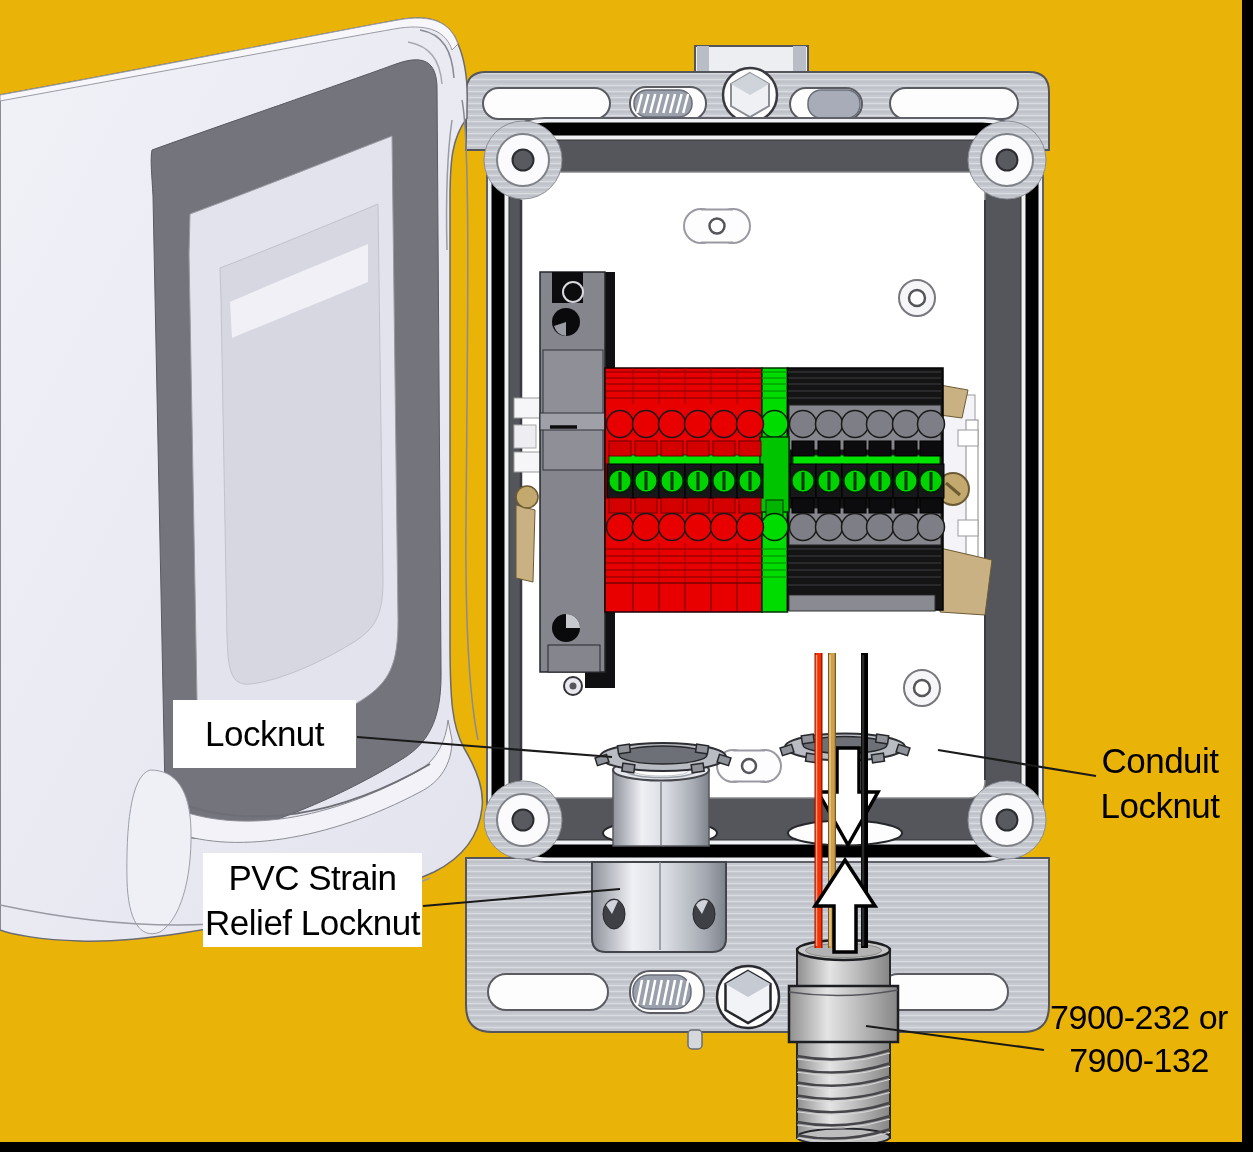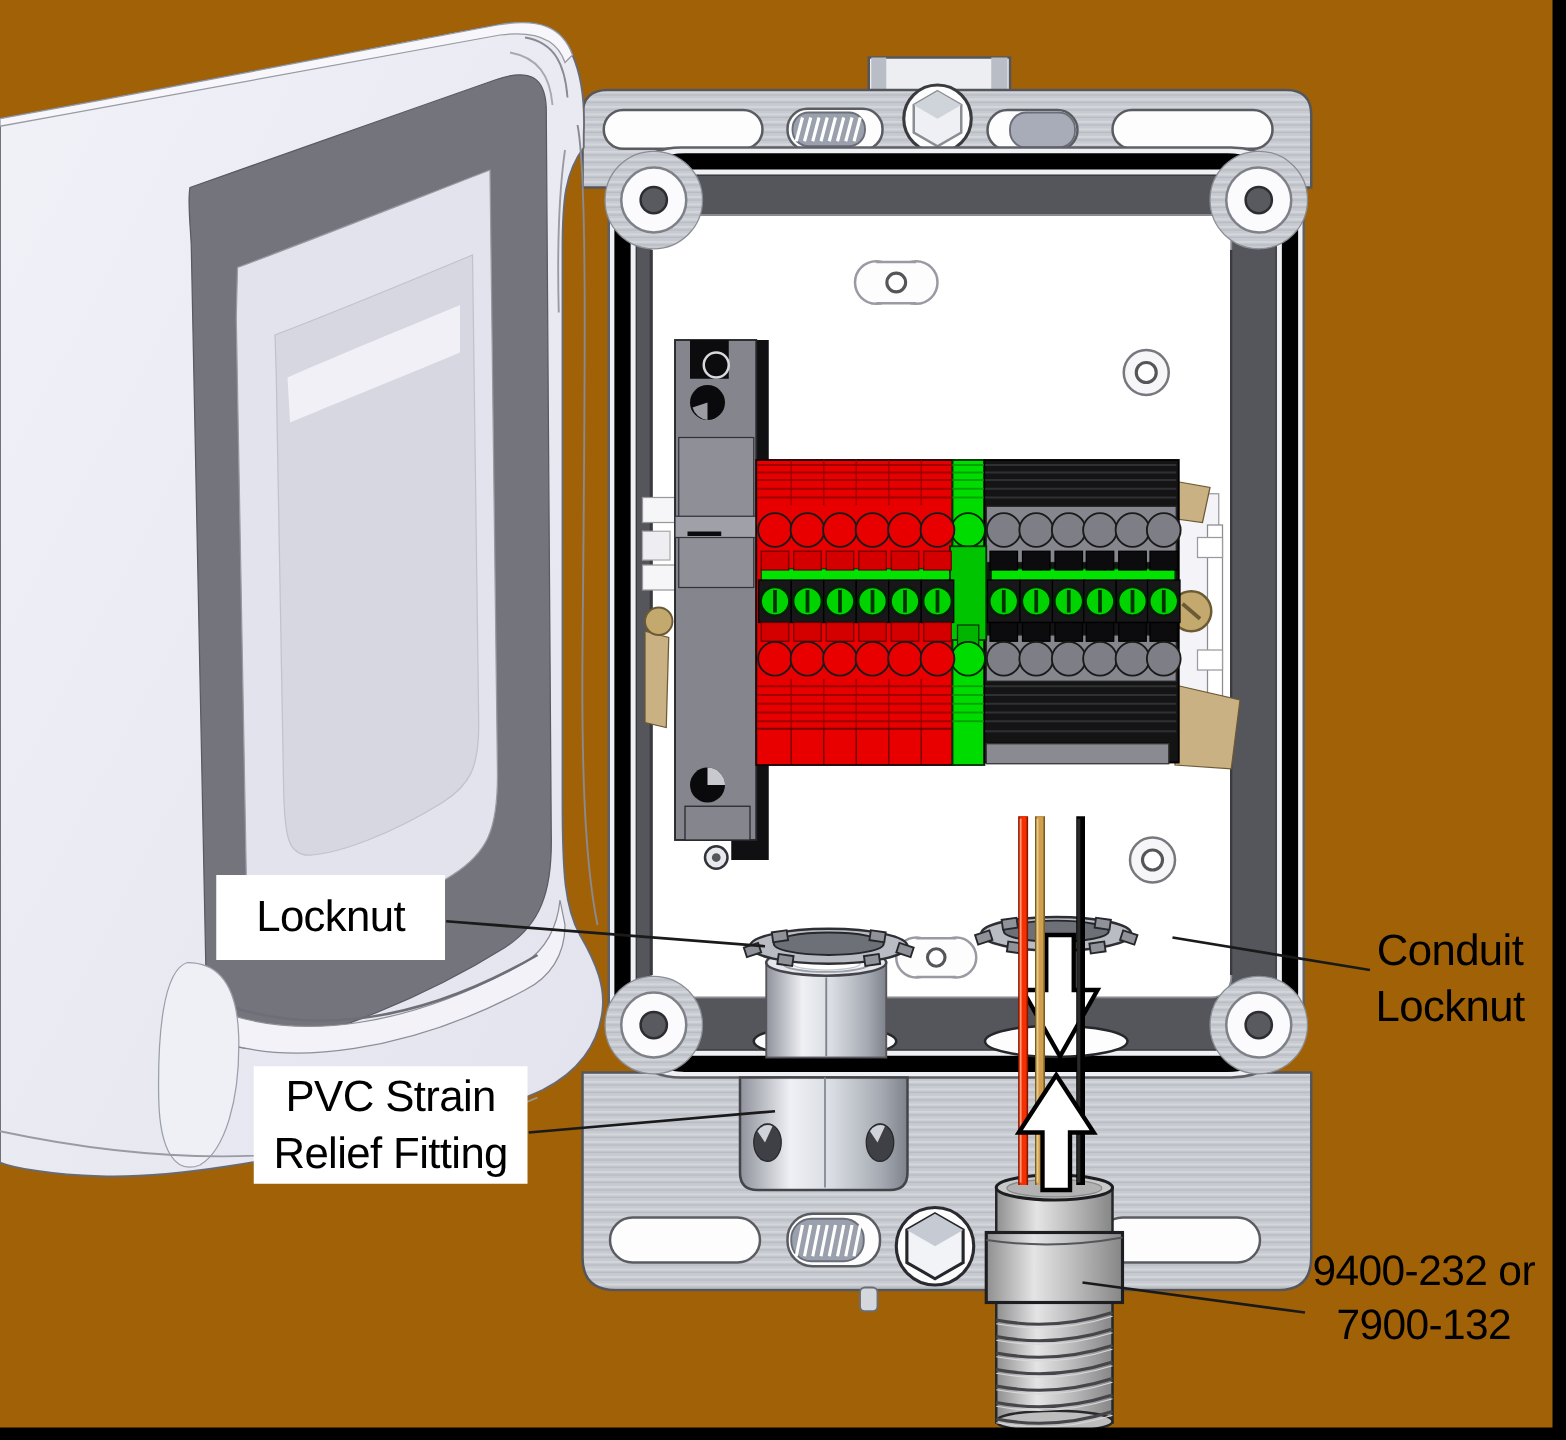--- a/index.html
+++ b/index.html
@@ -1,16 +1,16 @@
 <!DOCTYPE html>
 <html><head>
 <meta charset="utf-8">
 <style>
   html,body{margin:0;padding:0;background:#fff;}
-  #stage{position:relative;width:1253px;height:1152px;background:#a16207;overflow:hidden;
+  #stage{position:relative;width:1253px;height:1152px;background:#eab308;overflow:hidden;
          font-family:"Liberation Sans",sans-serif;}
   #drawing{position:absolute;left:0;top:0;}
   .label{position:absolute;color:#000;text-align:center;display:flex;flex-direction:column;
          justify-content:center;letter-spacing:-0.5px;}
   .label span{display:block;}
   #label-locknut{left:173px;top:700px;width:183px;height:68px;font-size:35px;background:#fff;}
   #label-pvc{left:203px;top:853px;width:219px;height:94px;font-size:35px;line-height:45px;background:#fff;text-align:center;}
   #label-conduit{left:1080px;top:737px;width:160px;height:92px;font-size:35px;line-height:45px;background:transparent;align-items:center;}
   #label-part{left:1036px;top:996px;width:206px;height:86px;font-size:34px;line-height:43px;background:transparent;}
 </style>
@@ -480,23 +480,23 @@
 
   <rect x="1242" y="0" width="11" height="1152" fill="#000"></rect>
   <rect x="0" y="1142" width="1253" height="10" fill="#000"></rect>
 </svg>
 
 <div class="label" id="label-locknut">
   <span>Locknut</span>
 </div>
 <div class="label" id="label-pvc">
   <span>PVC Strain</span>
-  <span>Relief Fitting</span>
+  <span>Relief Locknut</span>
 </div>
 <div class="label" id="label-conduit">
   <span>Conduit</span>
   <span>Locknut</span>
 </div>
 <div class="label" id="label-part">
-  <span>9400-232 or</span>
+  <span>7900-232 or</span>
   <span>7900-132</span>
 </div>
 </div>
 
 </body></html>

